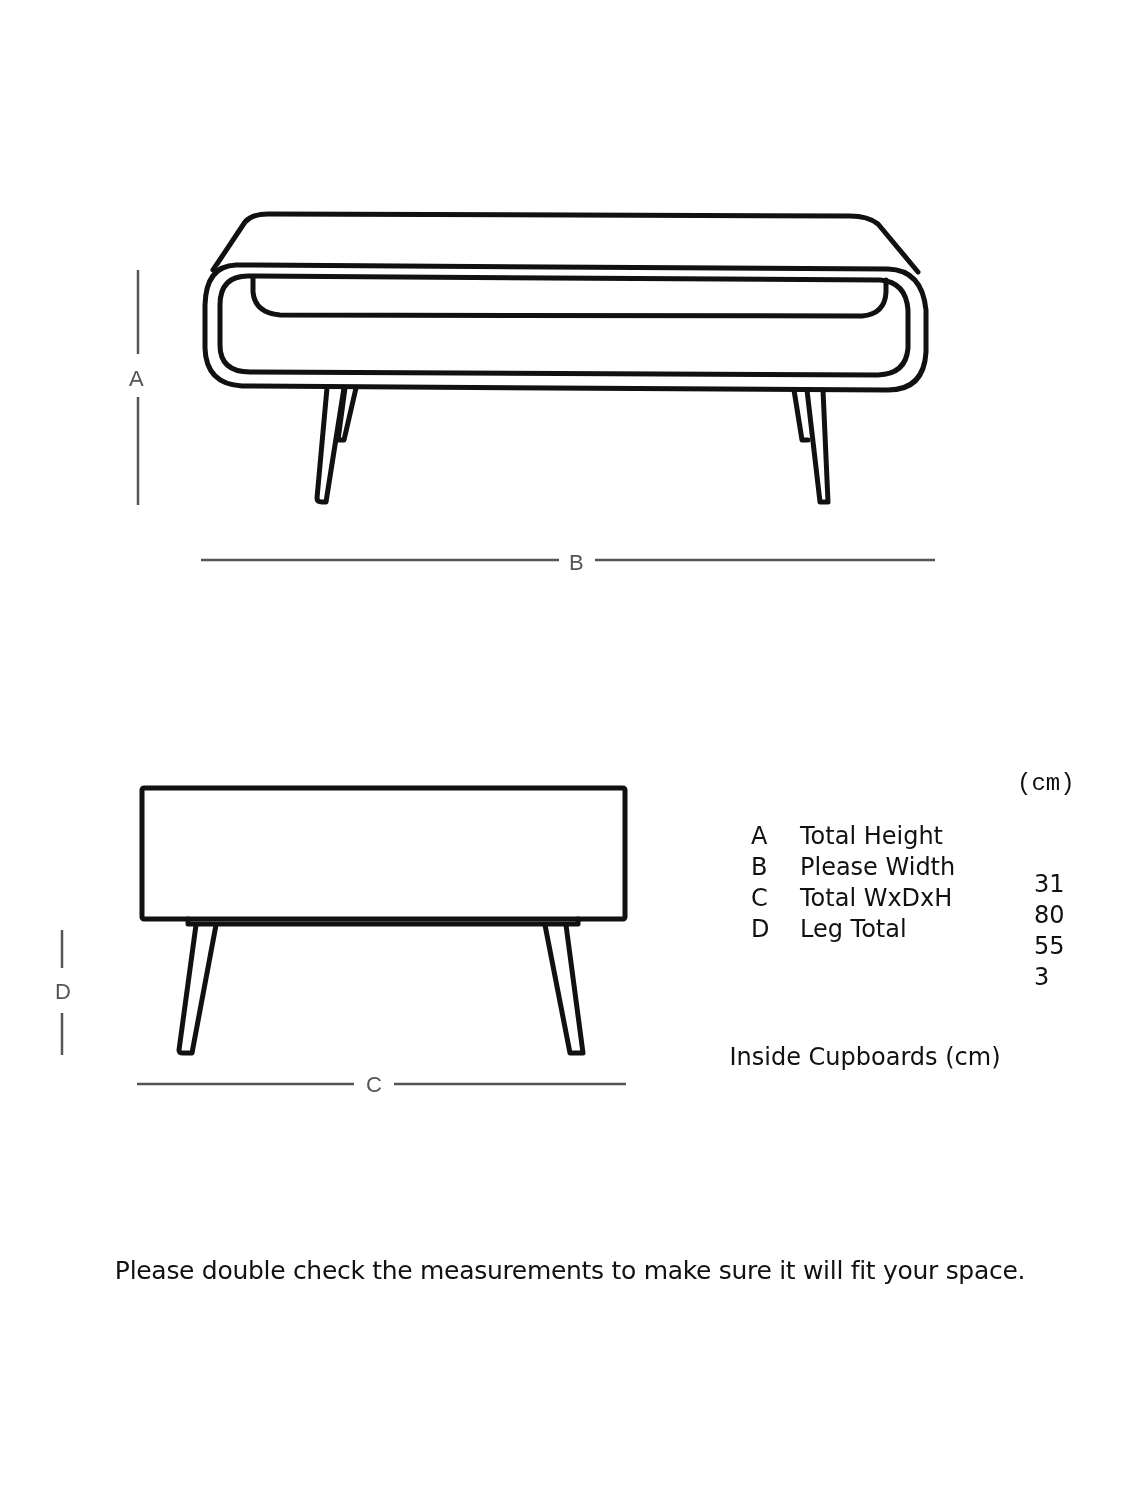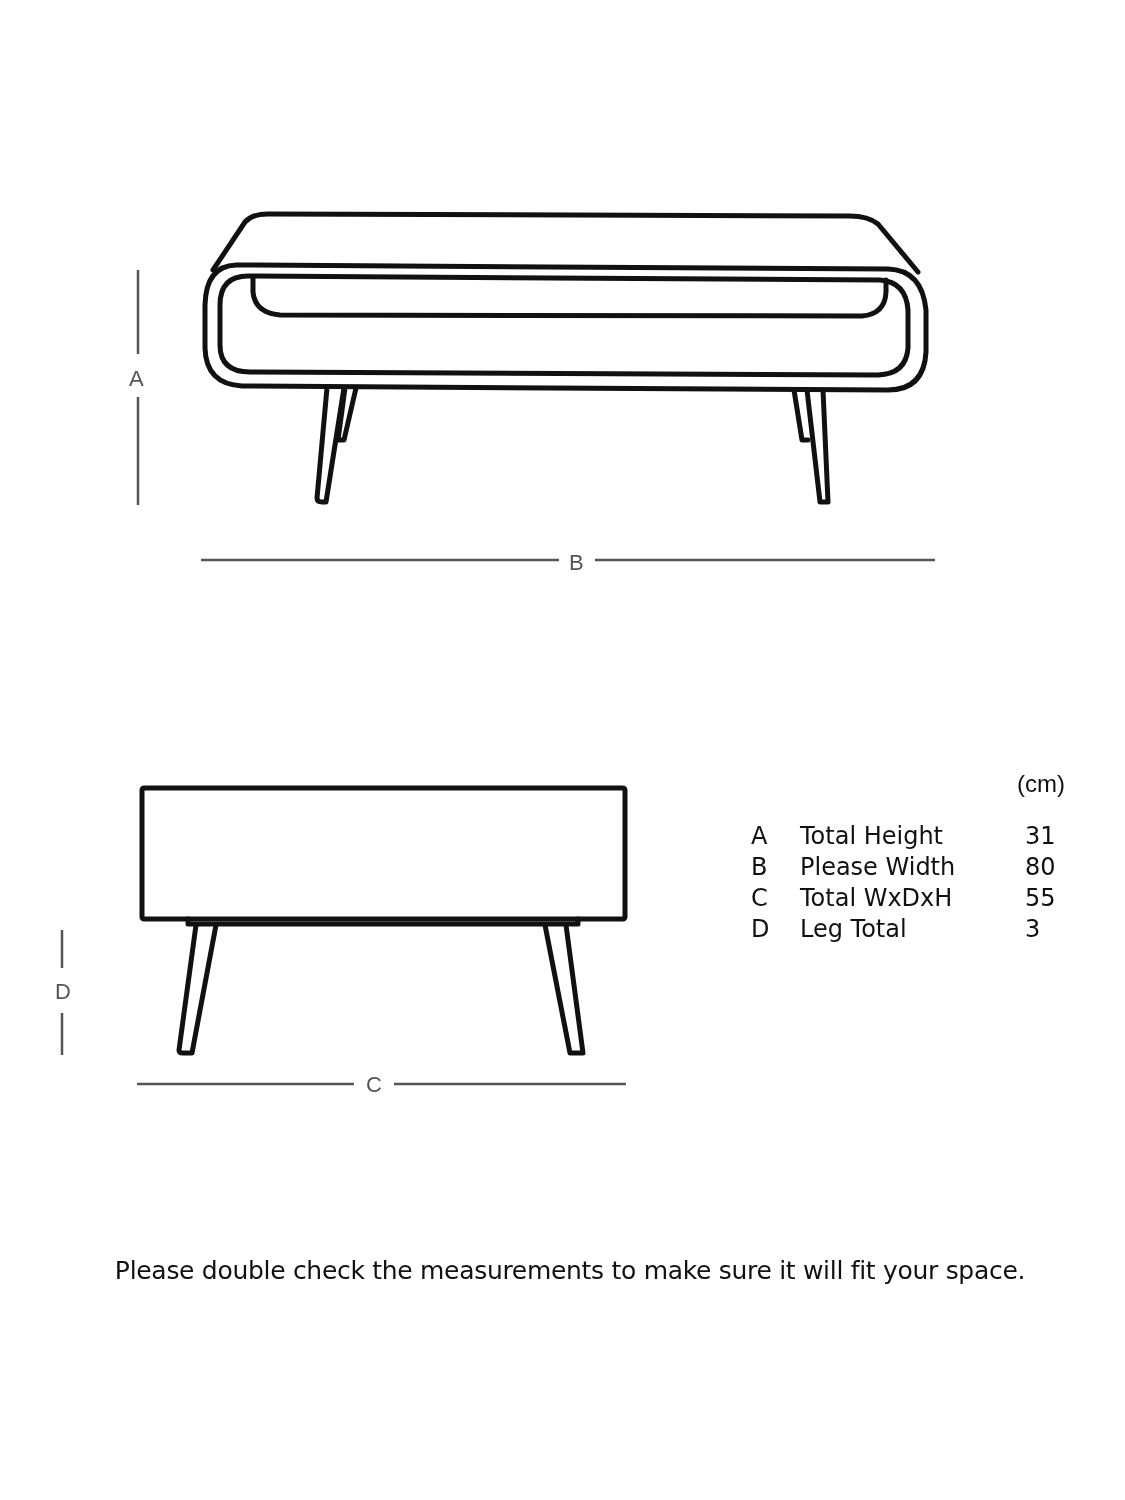--- a/index.html
+++ b/index.html
@@ -1,25 +1,25 @@
 <!DOCTYPE html>
 <html><head>
   <meta charset="utf-8">
   <style>
     html, body { margin: 0; padding: 0; background: #ffffff; }
     body { width: 1125px; height: 1500px; position: relative; overflow: hidden;
            font-family: "DejaVu Sans", "Liberation Sans", sans-serif; color: #111111; }
     .drawing { position: absolute; left: 0; top: 0; }
     .dim-label { position: absolute; font-family: "Liberation Sans", sans-serif; font-size: 22px; color: #555555; line-height: 1; }
     .table-block { position: absolute; left: 745px; top: 770px; width: 340px; }
-    .units { position: absolute; left: 272px; top: 0; font-size: 24px; color: #111; font-family: Liberation Sans, sans-serif; }
+    .units { position: absolute; left: 272px; top: 0; font-size: 24px; color: #111; font-family: Liberation Mono, monospace; }
     .row { position: absolute; left: 0; height: 31px; width: 330px; font-size: 24px; font-family: "DejaVu Sans", sans-serif; }
     .row .letter { position: absolute; left: 6px; }
     .row .name { position: absolute; left: 55px; }
-    .row .value { position: absolute; left: 280px; }
+    .row .value { position: absolute; left: 289px; margin-top: 48px; }
     .cupboards { position: absolute; left: 715px; top: 1042px; width: 300px; text-align: center; font-size: 24px; line-height: 31px; font-family: "DejaVu Sans", sans-serif; }
     .note { position: absolute; left: 0; width: 1140px; top: 1256px; text-align: center; font-size: 25px; font-family: "DejaVu Sans", sans-serif; letter-spacing: -0.3px; }
   </style>
 </head>
 <body>
 
 <svg class="drawing" width="1125" height="620" viewBox="0 0 1125 620">
   <g fill="none" stroke="#111" stroke-width="5" stroke-linecap="round" stroke-linejoin="round">
 
     <path d="M213,270 L245,222 Q252,214 268,214 L850,216 Q868,216 878,224 L918,272"></path>
@@ -85,15 +85,16 @@
     <span class="value">55</span>
   </div>
   <div class="row" style="top:145px;">
     <span class="letter">D</span>
     <span class="name">Leg Total</span>
     <span class="value">3</span>
   </div>
 </div>
 
 <div class="cupboards">
+  <div>Inside Cupboards (cm)</div>
 </div>
 
 <div class="note">Please double check the measurements to make sure it will fit your space.</div>
 
 </body></html>

